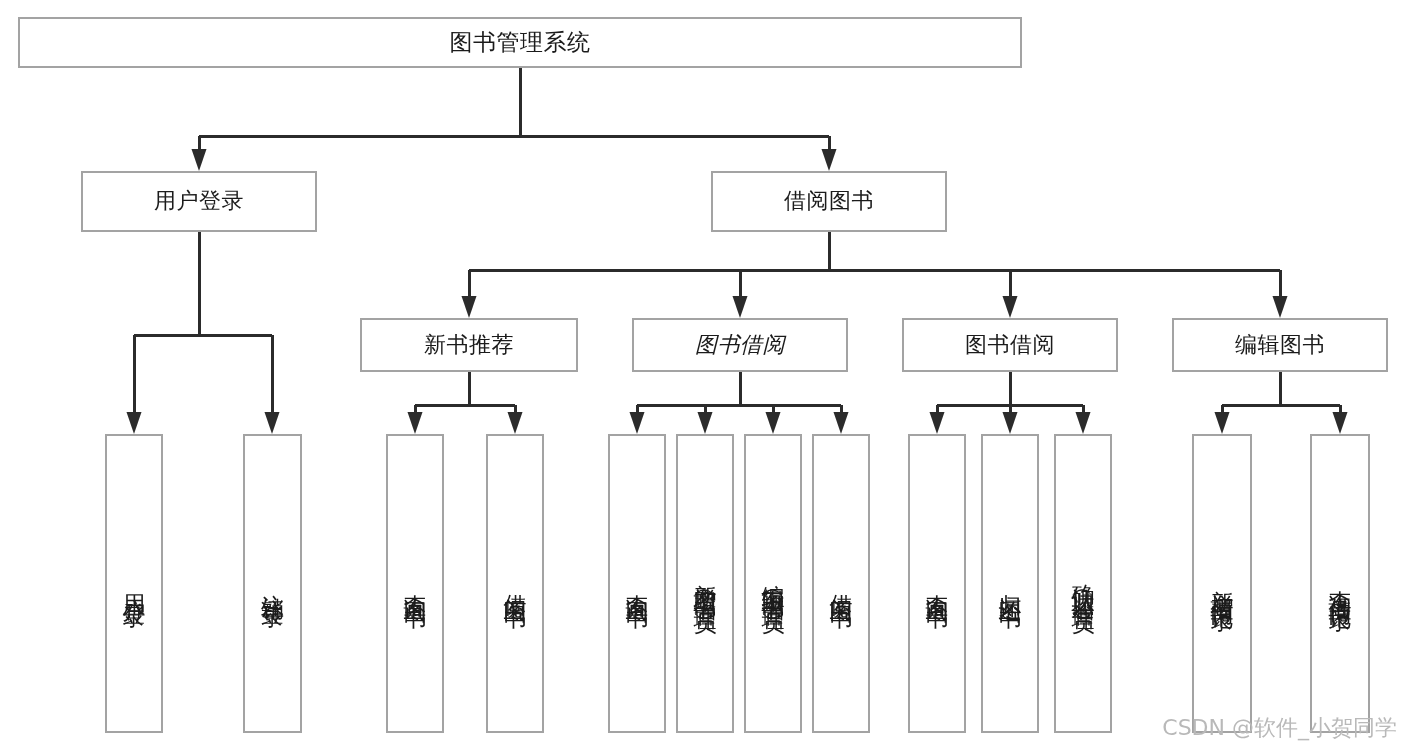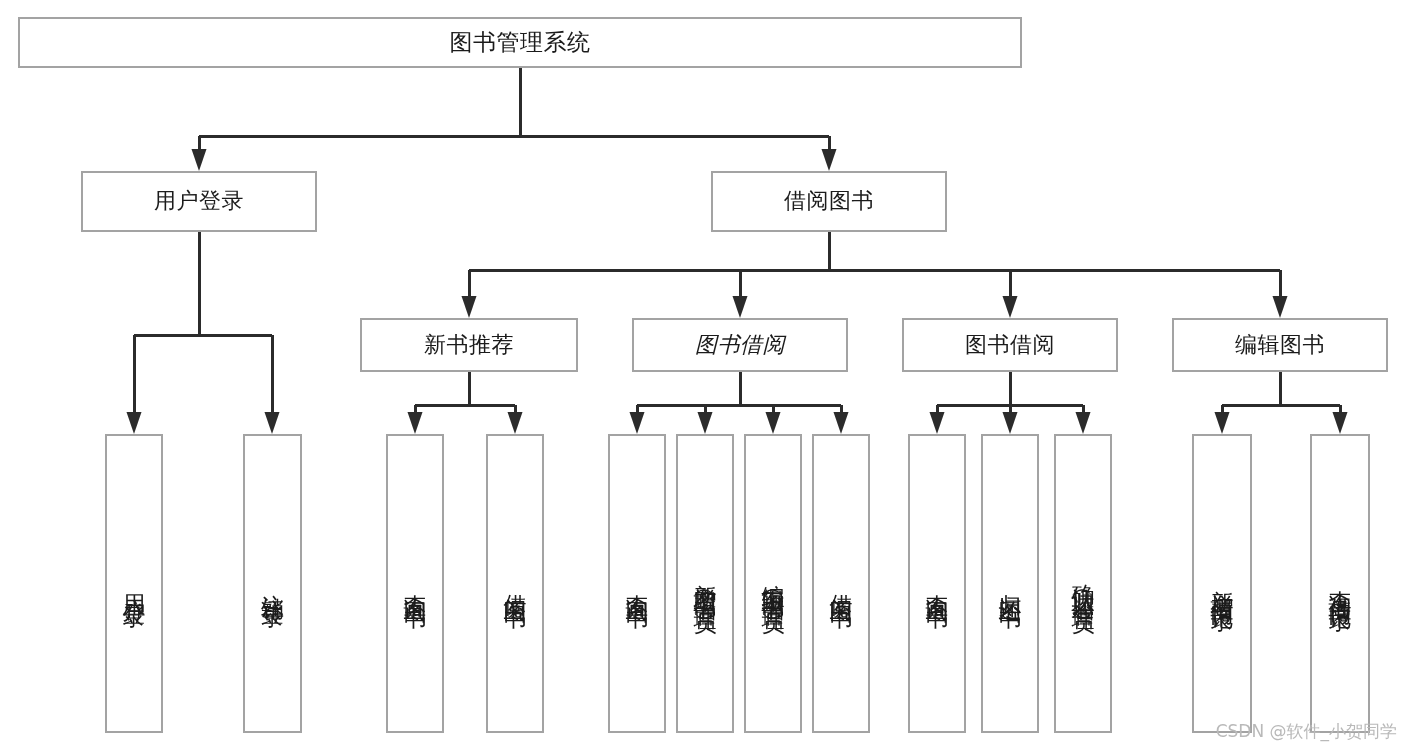--- a/index.html
+++ b/index.html
@@ -58,21 +58,21 @@
     font-size: 23px;
     letter-spacing: 4px;
     line-height: 1;
     white-space: nowrap;
   }
   #watermark {
     position: absolute;
     right: 8px;
     bottom: 4px;
     font-family: "DejaVu Sans", "Liberation Sans", sans-serif;
-    font-size: 17px;
+    font-size: 22px;
     color: #b9b9b9;
     white-space: nowrap;
     user-select: none;
   }
 </style>
 </head>
 <body>
 
 <div id="canvas">
 

